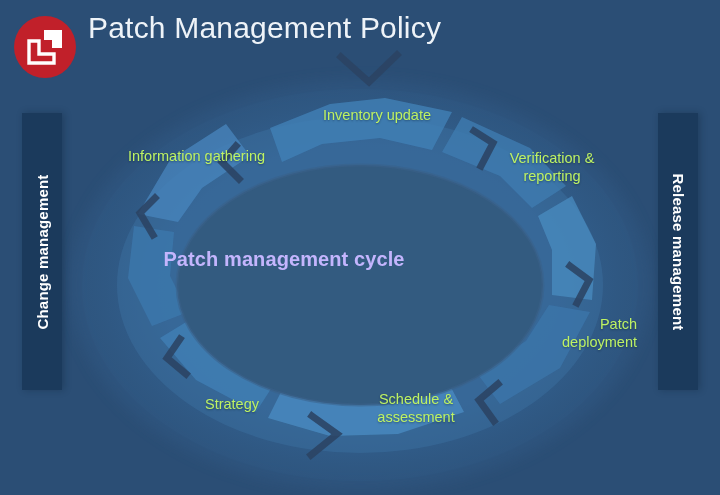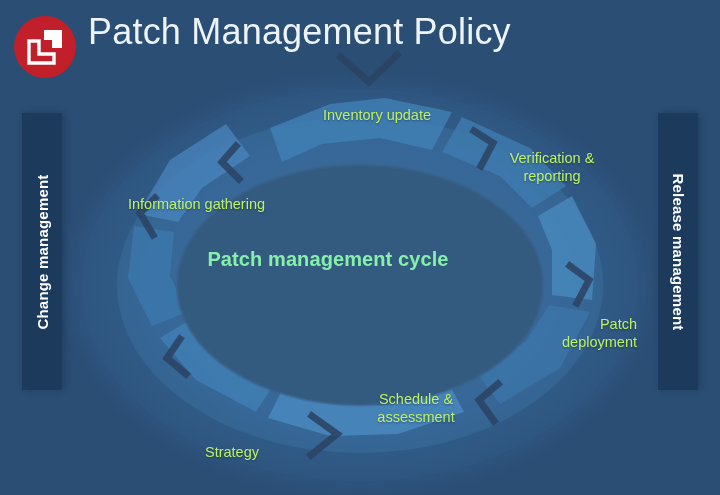--- a/index.html
+++ b/index.html
@@ -33,21 +33,21 @@
     width: 62px;
     height: 62px;
     border-radius: 50%;
     background: #c1202a;
   }
   #logo-badge svg { display: block; }
   #slide-title {
     position: absolute;
     left: 88px;
     top: 11px;
-    font-size: 36px;
+    font-size: 30px;
     font-weight: 400;
     letter-spacing: 0.2px;
     color: #eef3f8;
     white-space: nowrap;
   }
 
   
   .side-bar {
     position: absolute;
     width: 40px;
@@ -81,37 +81,36 @@
   #cycle svg { display: block; }
 
   #center-label {
     position: absolute;
     left: 0;
     top: 248px;
     width: 568px;
     text-align: center;
     font-size: 20px;
     font-weight: bold;
-    color: #86efac;
+    color: #c4b5fd;
     z-index: 25;
     letter-spacing: 0.1px;
-    margin-left: 44px;
   }
 
   .step-label {
     position: absolute;
     color: #bef264;
     font-size: 14.5px;
     line-height: 18px;
     z-index: 30;
     white-space: pre-line;
     text-shadow: 0 1px 2px rgba(12,30,52,0.45);
   }
   .step-label.c  { text-align: center; transform: translateX(-50%); }
-  .step-label.l  { text-align: left; margin-top: 48px; }
+  .step-label.l  { text-align: left; }
   .step-label.r  { text-align: right; transform: translateX(-100%); }
 </style>
 </head>
 <body>
 
 <div id="slide">
 
   <div id="cycle">
     <svg width="720" height="495" viewBox="0 0 720 495" xmlns="http://www.w3.org/2000/svg">
       <defs>

